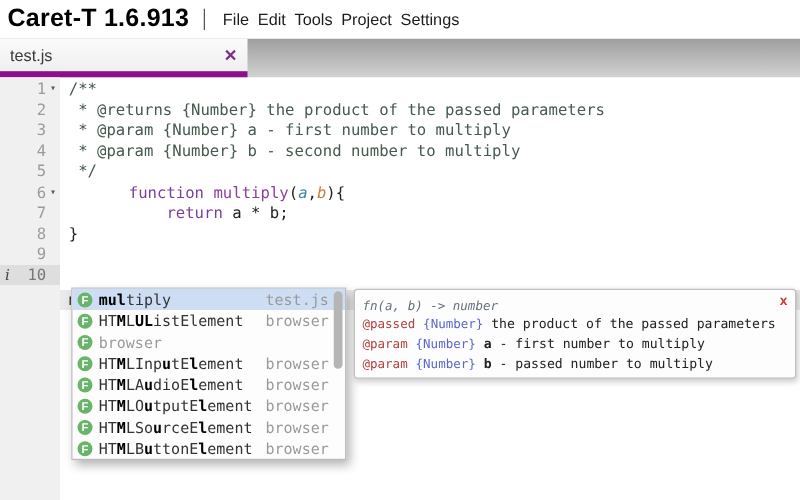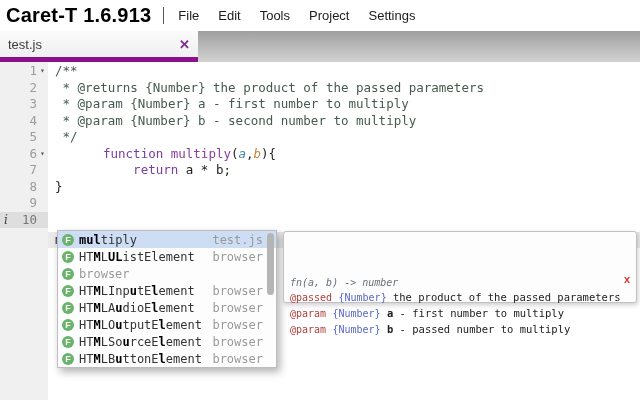--- a/index.html
+++ b/index.html
@@ -4,21 +4,21 @@
 <style>
   * { margin:0; padding:0; box-sizing:border-box; }
   html,body { width:640px; height:400px; overflow:hidden; background:#fff;
     font-family:"Liberation Sans", sans-serif; }
   .window { position:relative; width:640px; height:400px; background:#fff; }
 
   
   .menubar { height:31px; background:#ffffff; display:flex; align-items:center; padding-left:6px; }
   .brand { font-size:20px; font-weight:700; color:#000000; letter-spacing:.2px; }
   .menu-divider { width:1px; height:17px; background:#555; margin:0 14px 0 12px; }
-  .menus { display:flex; gap:19px; }
+  .menus { display:flex; gap:7px; }
   .menu-item { font-size:13px; color:#1c1c1c; cursor:default; }
 
   
   .tabbar { position:relative; height:31px; background:linear-gradient(180deg,#9f9f9f,#d2d2d2); }
   .tab { position:absolute; left:0; top:0; width:198px; height:26px;
     background:linear-gradient(180deg,#fbfbfb,#efefef);
     display:flex; align-items:center; padding:0 8px; }
   .tab-label { font-size:13px; color:#3a3a3a; flex:1; }
   .tab-close { color:#7c2d8c; font-weight:700; font-size:13px; line-height:13px; cursor:pointer; }
   .tab-underline { position:absolute; left:0; top:26px; width:198px; height:5px; background:#8c0f8c; }
@@ -59,21 +59,21 @@
   .p-label { flex:1; white-space:pre; }
   .p-label b { font-weight:700; color:#000; }
   .p-meta { color:#9a9a9a; font-size:12px; }
   .p-scrollbar { position:absolute; right:2px; top:2px; width:7px; height:62px;
     background:#b5b5b5; border-radius:4px; }
 
   
   .tooltip { position:absolute; left:283px; top:169px; width:354px; height:72px;
     background:#fdfdfd; border:1px solid #c0c0c0; border-radius:3px;
     box-shadow:1px 2px 5px rgba(0,0,0,.2); padding:3px 6px; z-index:6; }
-  .tt-sigrow { position:relative; height:16px; line-height:15px;margin-top:38px; }
+  .tt-sigrow { position:relative; height:16px; line-height:15px; }
   .tt-sig { font-size:10px; font-style:italic; color:#66707a; white-space:pre; }
   .tt-close { position:absolute; right:0; top:1px; color:#d8342c; font-weight:700;
     font-size:11px; line-height:11px; cursor:pointer; font-family:"Liberation Sans",sans-serif; }
   .tt-line { height:16px; line-height:16px; font-size:10.5px; white-space:pre; color:#333; }
   .tk-tag { color:#b0413e; font-size:10px; }
   .tk-type { color:#5a67c8; font-size:10px; }
   .tk-name { color:#222; font-weight:700; }
 </style>
 </head>
 <body>

